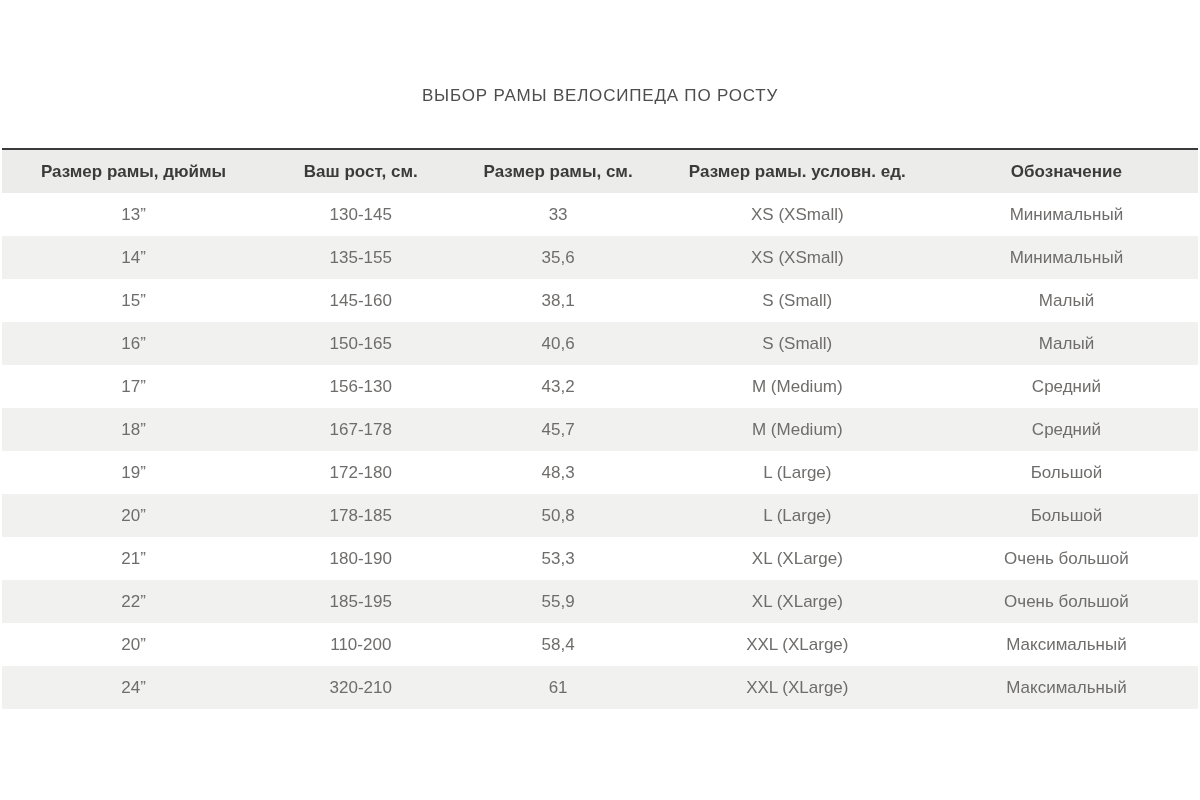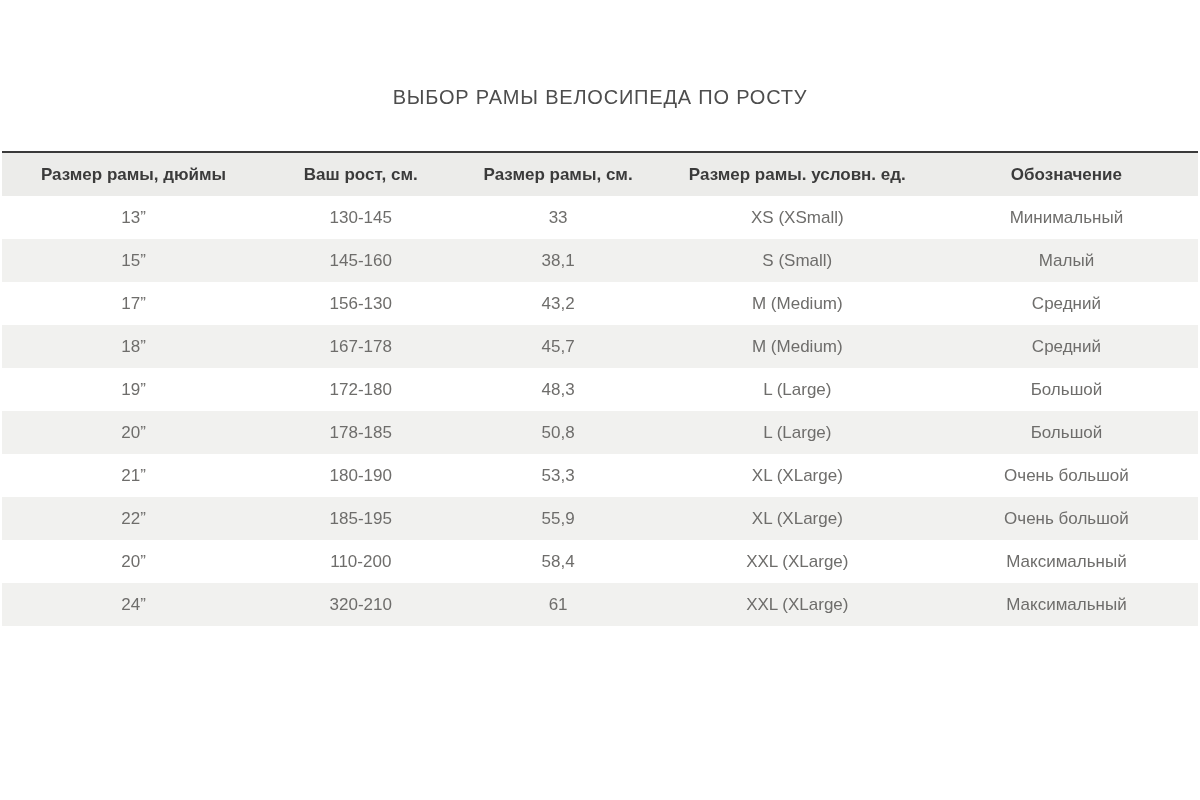--- a/index.html
+++ b/index.html
@@ -15,21 +15,21 @@
     width: 1200px;
     height: 800px;
     background: #ffffff;
     position: relative;
   }
   .page-title {
     margin: 0;
     padding-top: 86px;
     padding-bottom: 42px;
     text-align: center;
-    font-size: 20px;
+    font-size: 17px;
     font-weight: 400;
     letter-spacing: 0.8px;
     color: #4d4d4d;
   }
   table.size-table {
     width: 1196px;
     margin: 0 2px;
     border-collapse: collapse;
     table-layout: fixed;
     border-top: 2px solid #3a3a3a;
@@ -85,23 +85,37 @@
     </thead>
     <tbody id="table-body">
         <tr>
           <td>13”</td>
           <td>130-145</td>
           <td>33</td>
           <td>XS (XSmall)</td>
           <td>Минимальный</td>
         </tr>
         <tr>
+          <td>14”</td>
+          <td>135-155</td>
+          <td>35,6</td>
+          <td>XS (XSmall)</td>
+          <td>Минимальный</td>
+        </tr>
+        <tr>
           <td>15”</td>
           <td>145-160</td>
           <td>38,1</td>
+          <td>S (Small)</td>
+          <td>Малый</td>
+        </tr>
+        <tr>
+          <td>16”</td>
+          <td>150-165</td>
+          <td>40,6</td>
           <td>S (Small)</td>
           <td>Малый</td>
         </tr>
         <tr>
           <td>17”</td>
           <td>156-130</td>
           <td>43,2</td>
           <td>M (Medium)</td>
           <td>Средний</td>
         </tr>

